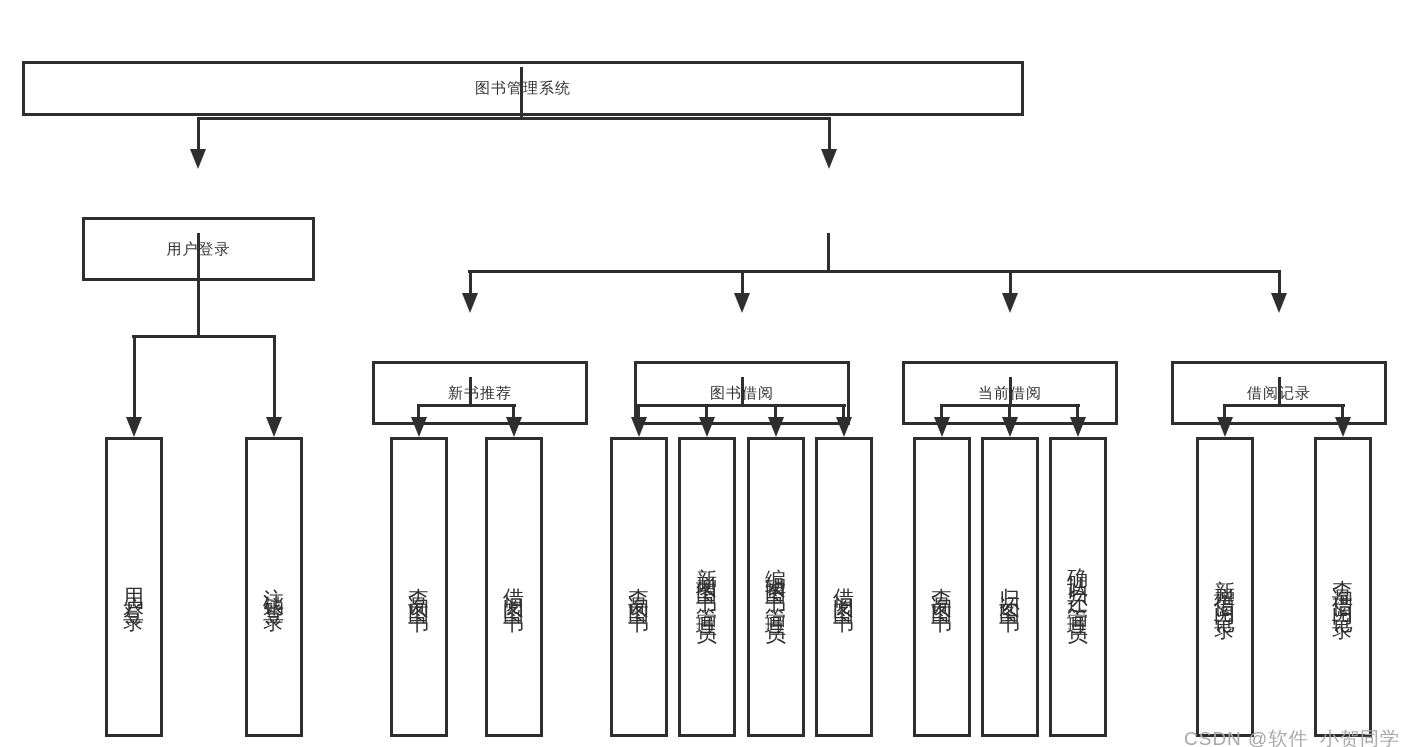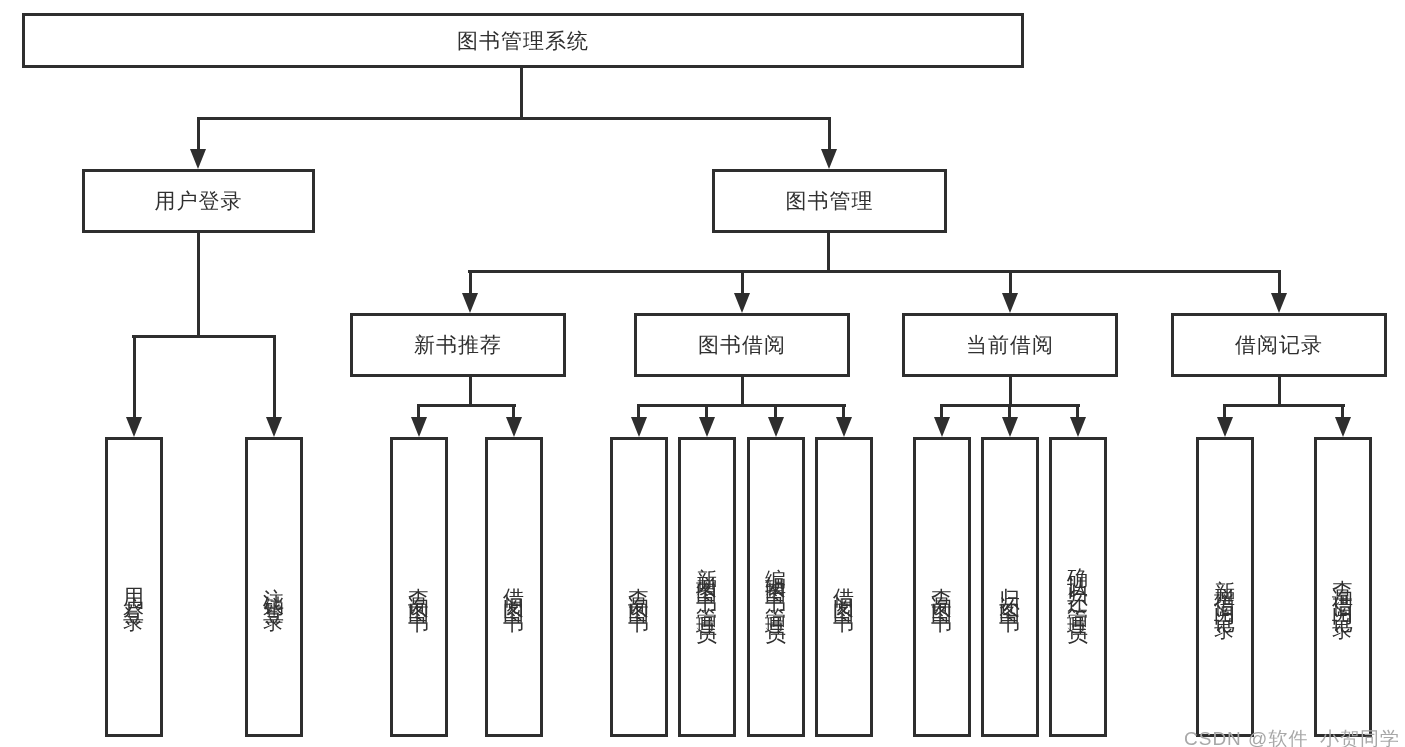--- a/index.html
+++ b/index.html
@@ -13,22 +13,23 @@
   }
   .node {
     position: absolute;
     box-sizing: border-box;
     border: 3px solid #2e2e2e;
     background: #ffffff;
     display: flex;
     align-items: center;
     justify-content: center;
     color: #303030;
-    font-size: 21px;
+    font-size: 15px;
     letter-spacing: 1px;
+    margin-top: 48px;
   }
   .hnode { height: 64px; }
   .root  { left: 22px; top: 13px; width: 1002px; height: 55px; }
   .vbox {
     position: absolute;
     box-sizing: border-box;
     border: 3px solid #2e2e2e;
     background: #ffffff;
     top: 437px;
     width: 58px;
@@ -71,41 +72,40 @@
   <div class="node root">图书管理系统</div>
 
   <div class="vline" style="left:520px; top:67px; height:53px;"></div>
   <div class="hline" style="left:197px; top:117px; width:634px;"></div>
   <div class="vline" style="left:197px; top:117px; height:34px;"></div>
   <div class="vline" style="left:828px; top:117px; height:34px;"></div>
   <div class="arrow" style="left:190px; top:149px;"></div>
   <div class="arrow" style="left:821px; top:149px;"></div>
 
   <div class="node hnode" style="left:82px; top:169px; width:233px;">用户登录</div>
-  <div class="node hnode" style="left:712px; top:169px; width:235px;">图书管理</div>
 
   <div class="vline" style="left:197px; top:233px; height:104px;"></div>
   <div class="hline" style="left:132px; top:335px; width:144px;"></div>
   <div class="vline" style="left:133px; top:335px; height:84px;"></div>
   <div class="vline" style="left:273px; top:335px; height:84px;"></div>
   <div class="arrow" style="left:126px; top:417px;"></div>
   <div class="arrow" style="left:266px; top:417px;"></div>
 
   <div class="vline" style="left:827px; top:233px; height:40px;"></div>
   <div class="hline" style="left:468px; top:270px; width:812px;"></div>
   <div class="vline" style="left:469px; top:270px; height:25px;"></div>
   <div class="vline" style="left:741px; top:270px; height:25px;"></div>
   <div class="vline" style="left:1009px; top:270px; height:25px;"></div>
   <div class="vline" style="left:1278px; top:270px; height:25px;"></div>
   <div class="arrow" style="left:462px; top:293px;"></div>
   <div class="arrow" style="left:734px; top:293px;"></div>
   <div class="arrow" style="left:1002px; top:293px;"></div>
   <div class="arrow" style="left:1271px; top:293px;"></div>
 
-  <div class="node hnode" style="left:350px; top:313px; width:216px;">新书推荐</div>
+  <div class="node hnode" style="left:372px; top:313px; width:216px;">新书推荐</div>
   <div class="node hnode" style="left:634px; top:313px; width:216px;">图书借阅</div>
   <div class="node hnode" style="left:902px; top:313px; width:216px;">当前借阅</div>
   <div class="node hnode" style="left:1171px; top:313px; width:216px;">借阅记录</div>
 
   <div class="vline" style="left:469px; top:377px; height:30px;"></div>
   <div class="hline" style="left:417px; top:404px; width:99px;"></div>
   <div class="vline" style="left:417px; top:404px; height:15px;"></div>
   <div class="vline" style="left:512px; top:404px; height:15px;"></div>
   <div class="arrow" style="left:411px; top:417px;"></div>
   <div class="arrow" style="left:506px; top:417px;"></div>

